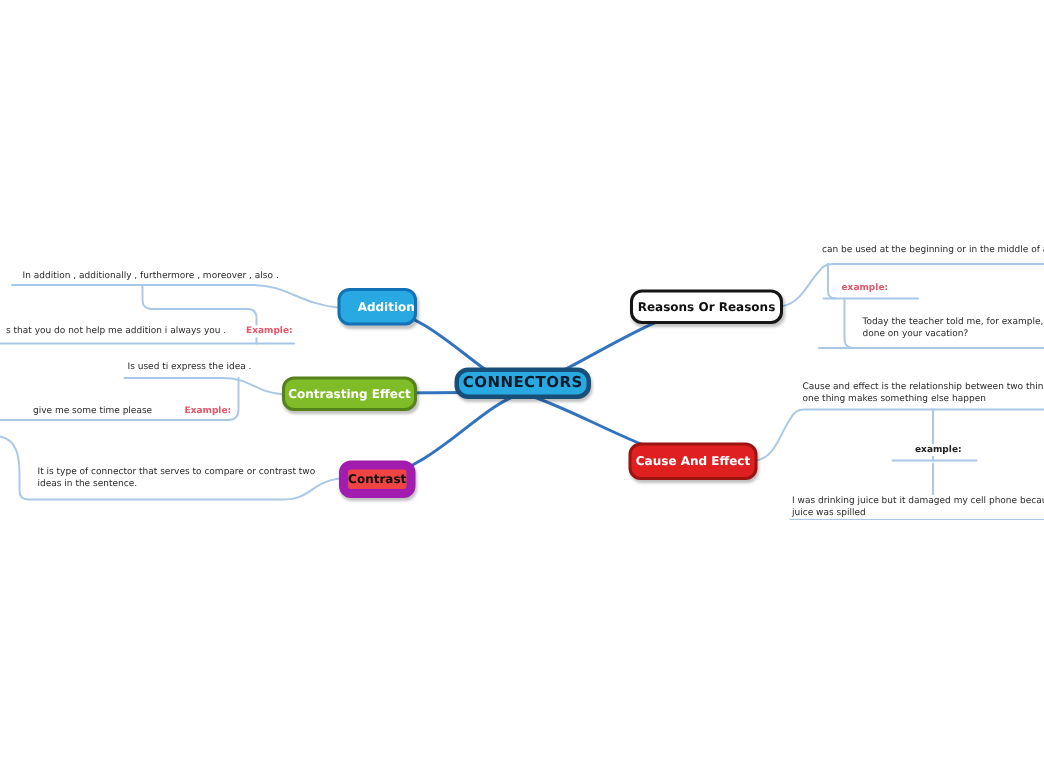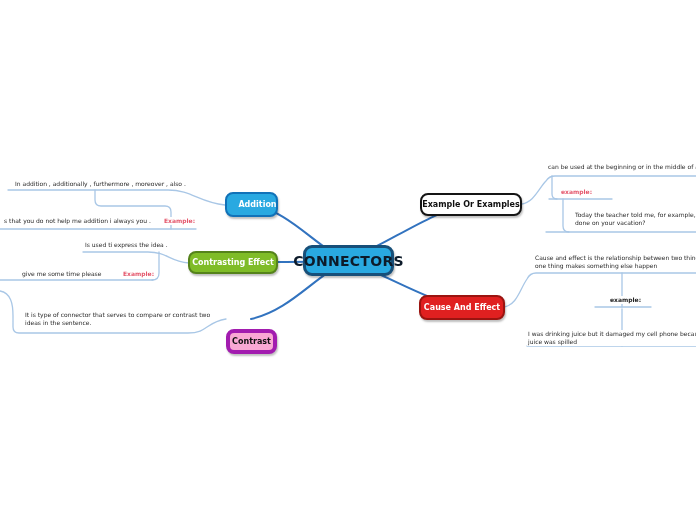--- a/index.html
+++ b/index.html
@@ -10,35 +10,35 @@
   }
   #lines{position:absolute;left:0;top:0;z-index:0;}
   .node{
     position:absolute;z-index:2;
     display:flex;align-items:center;justify-content:center;
     border-radius:8px;font-weight:bold;box-sizing:border-box;
     box-shadow:1px 2px 2px rgba(0,0,0,0.25);
     cursor:default;white-space:nowrap;
   }
   .node-center{
-    left:303px;top:245px;width:91px;height:31px;
+    left:303px;top:245px;width:91px;height:21px;
     background:#29a9e1;border:3px solid #174f79;border-radius:9px;
-    color:#0d1b2a;font-size:14px;letter-spacing:0.3px;
+    color:#0d1b2a;font-size:10px;letter-spacing:0.3px;
   }
   .node-addition{
     left:225px;top:192px;width:53px;height:25px;
     background:#29a9e1;border:2px solid #1172b8;color:#ffffff;font-size:8px;padding-left:12px;
   }
   .node-contrasting{
     left:188px;top:251px;width:90px;height:23px;
     background:#7fbc27;border:2px solid #55831b;color:#ffffff;font-size:8px;
   }
   .node-contrast{
     left:226px;top:307px;width:51px;height:25px;
-    background:#f9a8d4;border:4px solid #a21caf;color:#101010;font-size:8px;margin-top:22px;
+    background:#ef4444;border:6px solid #a21caf;color:#101010;font-size:8px;
   }
   .node-reasons{
     left:420px;top:193px;width:102px;height:23px;
     background:#ffffff;border:2px solid #151515;color:#101010;font-size:8px;
   }
   .node-cause{
     left:419px;top:295px;width:86px;height:25px;
     background:#e02020;border:2px solid #9b1410;color:#ffffff;font-size:8px;
   }
   .note{
@@ -89,21 +89,21 @@
 </svg>
 
 <div class="node node-center">CONNECTORS</div>
 
 <div class="node node-addition">Addition</div>
 
 <div class="node node-contrasting">Contrasting Effect</div>
 
 <div class="node node-contrast">Contrast</div>
 
-<div class="node node-reasons">Example Or Examples</div>
+<div class="node node-reasons">Reasons Or Reasons</div>
 
 <div class="node node-cause">Cause And Effect</div>
 
 <div class="note" style="left:15px;top:180px;">In addition , additionally , furthermore , moreover , also .</div>
 <div class="note" style="left:4px;top:217px;">s that you do not help me addition i always you .</div>
 <div class="note ex-label note-bg" style="left:163px;top:217px;">Example:</div>
 
 <div class="note" style="left:85px;top:241px;">Is used ti express the idea .</div>
 <div class="note" style="left:22px;top:270px;">give me some time please</div>
 <div class="note ex-label note-bg" style="left:122px;top:270px;">Example:</div>

